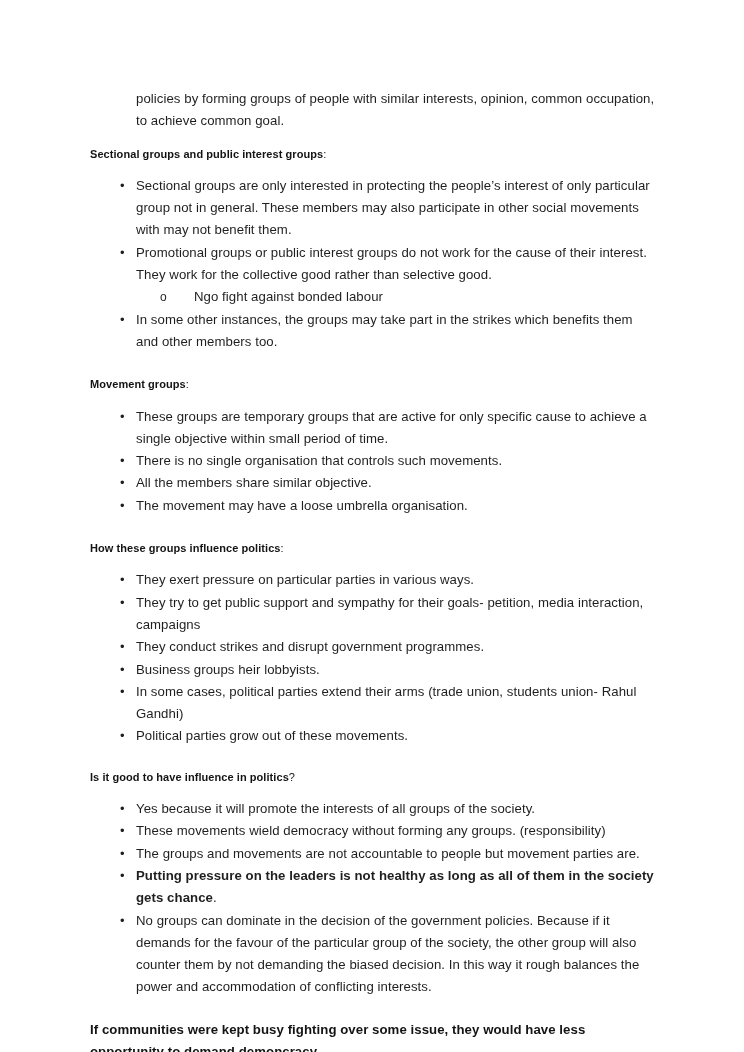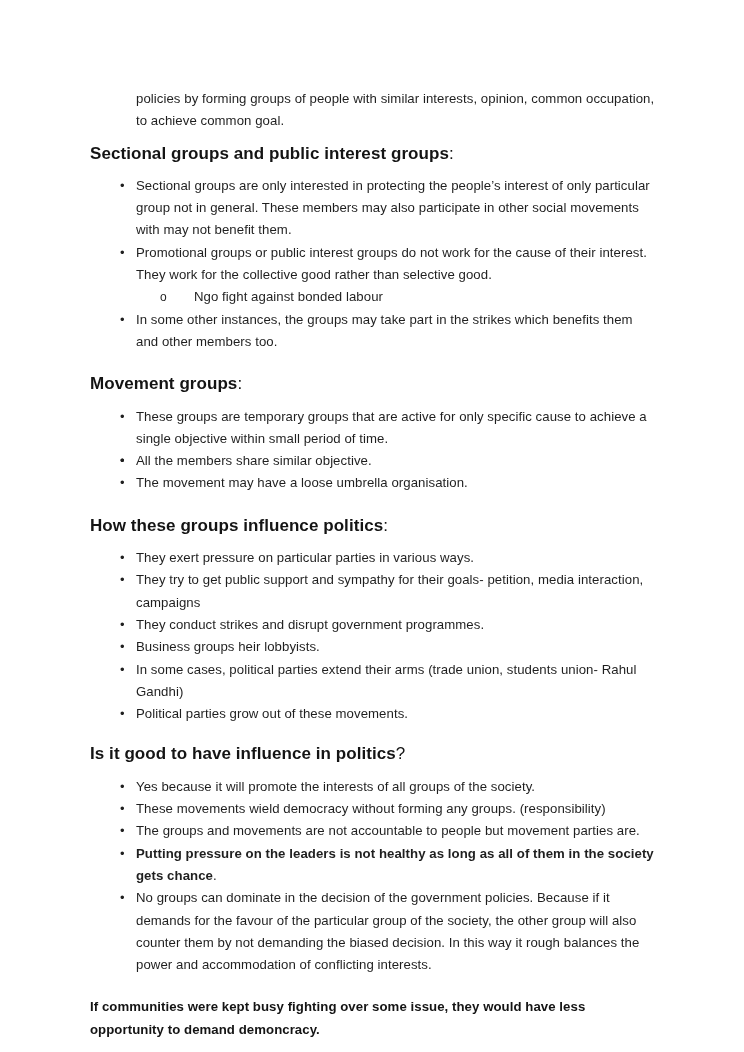--- a/index.html
+++ b/index.html
@@ -32,21 +32,21 @@
   
   .lead-para {
     margin: 0 0 10px 0;
     padding-left: 46px;
     text-align: left;
   }
   .heading {
     margin: 0;
     padding: 0;
     font-weight: bold;
-    font-size: 17px;
+    font-size: 11px;
     line-height: 22.3px;
     color: #141414;
   }
   .heading .tail {
     font-weight: normal;
   }
   .bullet-list {
     list-style: none;
     margin: 0;
     padding: 0;
@@ -133,20 +133,21 @@
 
     <h2 class="heading"><span>Movement groups</span><span class="tail">:</span></h2>
     <div class="gap-sm"></div>
     <ul class="bullet-list">
       <li class="bullet-item">
         <span class="marker">•</span>
         <span class="item-text">These groups are temporary groups that are active for only specific cause to achieve a single objective within small period of time.</span>
       </li>
       <li class="bullet-item">
         <span class="marker">•</span>
+        <span class="item-text">There is no single organisation that controls such movements.</span>
       </li>
       <li class="bullet-item">
         <span class="marker">•</span>
         <span class="item-text">All the members share similar objective.</span>
       </li>
       <li class="bullet-item">
         <span class="marker">•</span>
         <span class="item-text">The movement may have a loose umbrella organisation.</span>
       </li>
     </ul>

